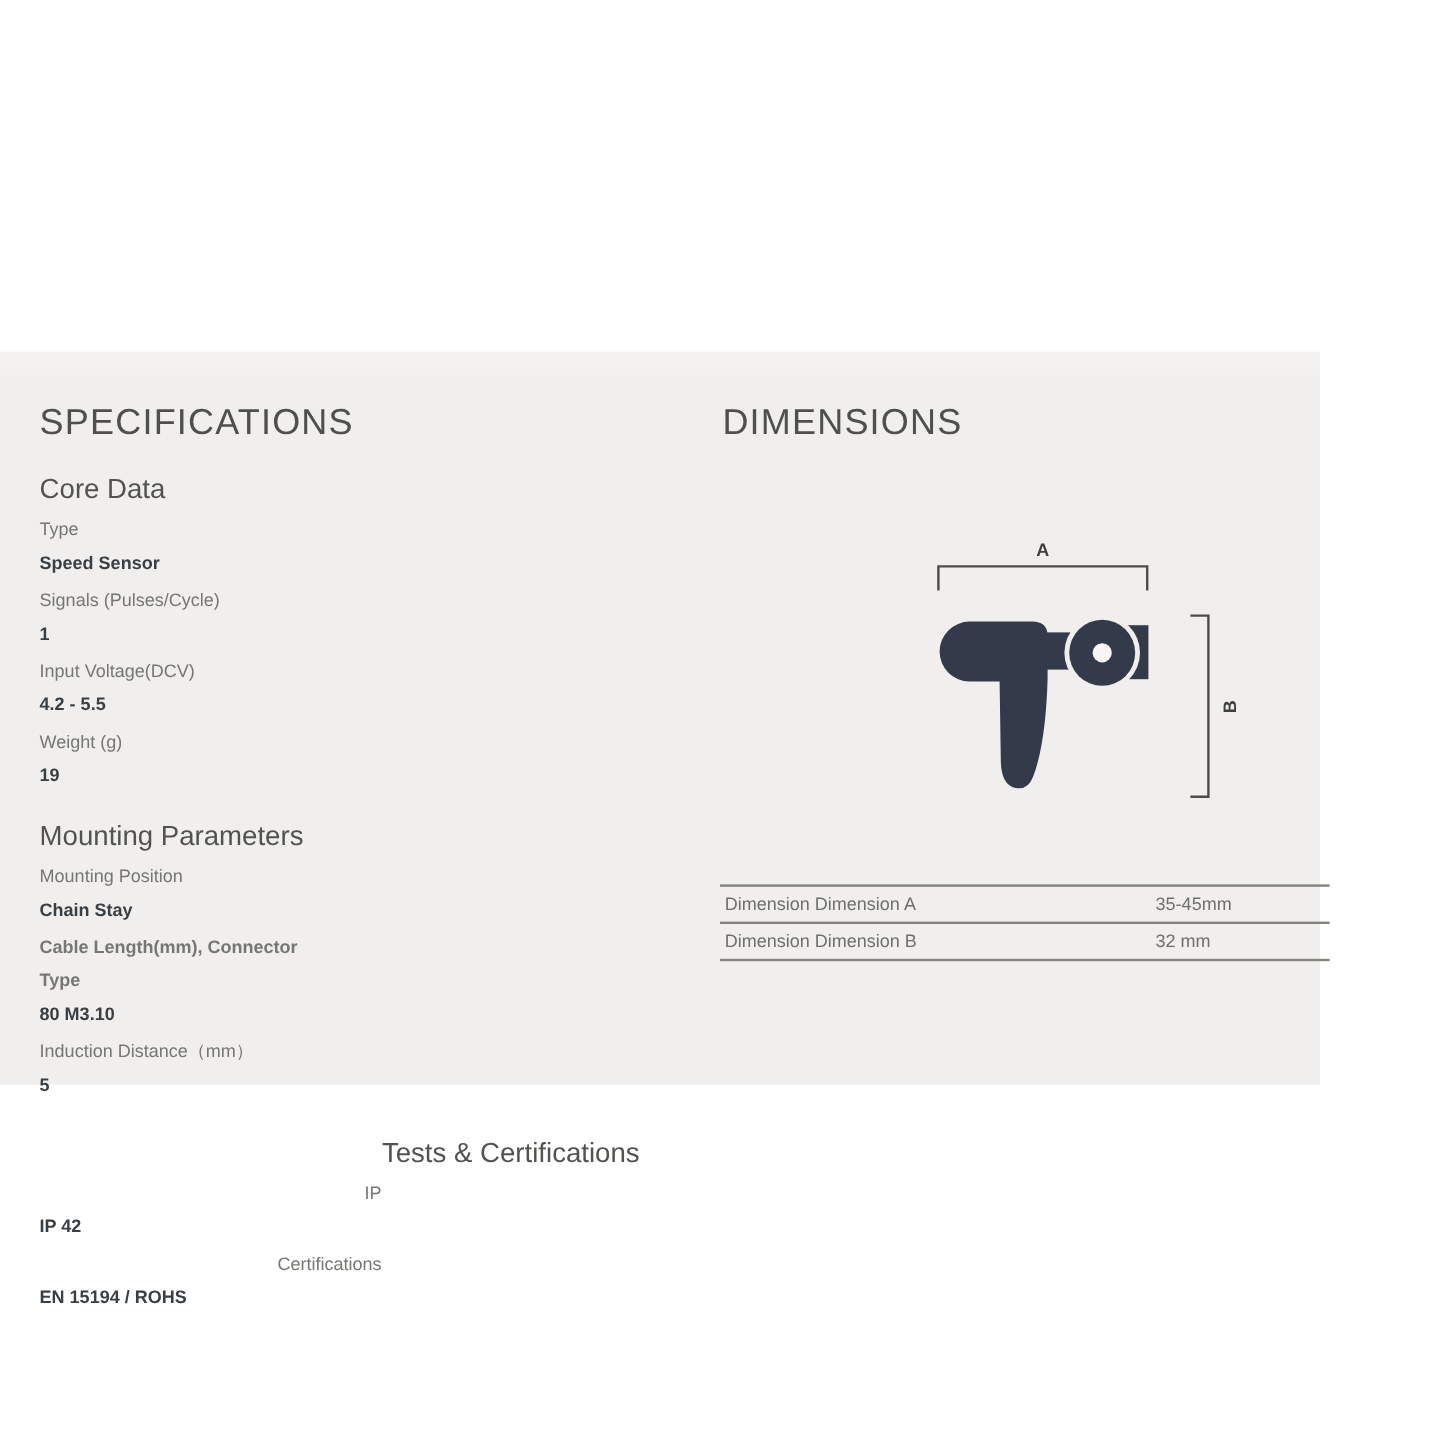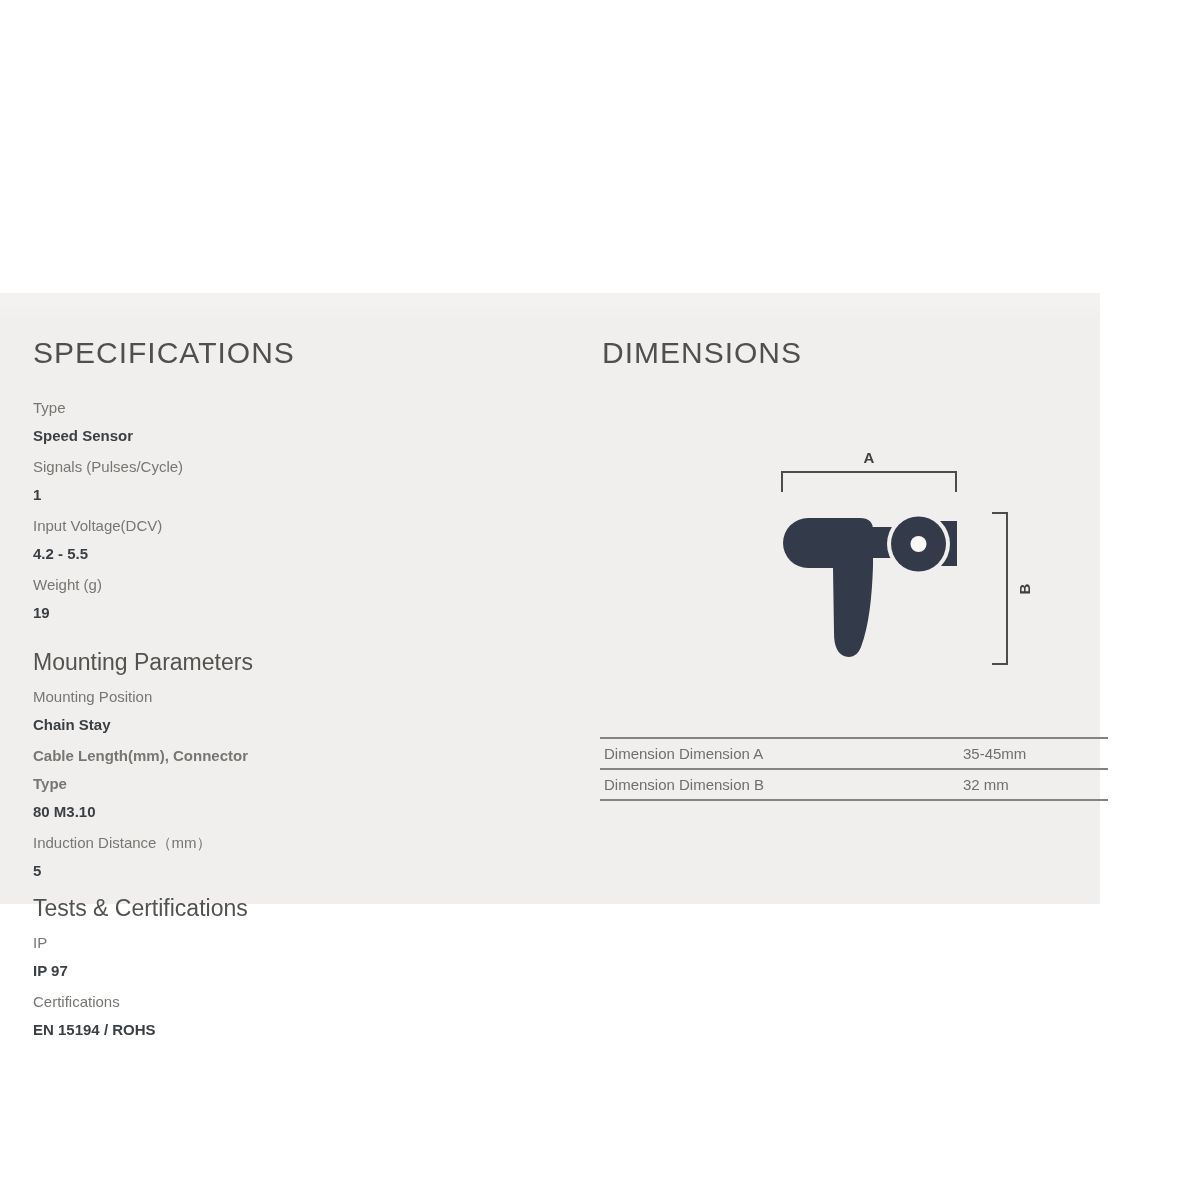--- a/index.html
+++ b/index.html
@@ -13,21 +13,21 @@
     background:linear-gradient(#f3f2f0 0px,#f3f2f0 12px,#f0efed 26px,#f0efed 100%);
   }
   
   .left-col{position:absolute;left:33px;top:45px;width:500px;}
   .big-heading{
     font-size:30px;font-weight:400;color:#4f4f4d;letter-spacing:1px;
     line-height:30px;margin:0 0 26px 0;
   }
   .section{margin:0;}
   .section + .section{margin-top:22px;}
-  .section.tests{margin-top:10px;}
+  .section.tests{margin-top:28px;text-align:right;}
   .section-heading{
     font-size:23px;font-weight:400;color:#52524f;line-height:26px;margin:0 0 8px 0;
   }
   .spec-row{display:flex;align-items:flex-start;line-height:28px;margin-bottom:3px;font-size:15px;flex-direction:column;}
   .spec-label{width:285px;box-sizing:border-box;color:#767672;flex:none;}
   .section.mounting .spec-row:nth-of-type(2) .spec-label{padding-right:50px;font-weight:bold;}
   .spec-value{color:#3a3f44;font-weight:700;}
   
   .dim-heading{position:absolute;left:602px;top:45px;margin:0;}
   .diagram-svg{position:absolute;left:602px;top:87px;}
@@ -41,20 +41,21 @@
 </style>
 </head>
 <body>
 
 <div class="panel">
 
   <div class="left-col">
     <h1 class="big-heading">SPECIFICATIONS</h1>
 
     <div class="section core">
+      <h2 class="section-heading">Core Data</h2>
       <div class="spec-row">
         <span class="spec-label">Type</span>
         <span class="spec-value">Speed Sensor</span>
       </div>
       <div class="spec-row">
         <span class="spec-label">Signals (Pulses/Cycle)</span>
         <span class="spec-value">1</span>
       </div>
       <div class="spec-row">
         <span class="spec-label">Input Voltage(DCV)</span>
@@ -79,21 +80,21 @@
       <div class="spec-row">
         <span class="spec-label">Induction Distance（mm）</span>
         <span class="spec-value">5</span>
       </div>
     </div>
 
     <div class="section tests">
       <h2 class="section-heading">Tests &amp; Certifications</h2>
       <div class="spec-row">
         <span class="spec-label">IP</span>
-        <span class="spec-value">IP 97</span>
+        <span class="spec-value">IP 42</span>
       </div>
       <div class="spec-row">
         <span class="spec-label">Certifications</span>
         <span class="spec-value">EN 15194 / ROHS</span>
       </div>
     </div>
   </div>
 
   <h1 class="big-heading dim-heading">DIMENSIONS</h1>
 

